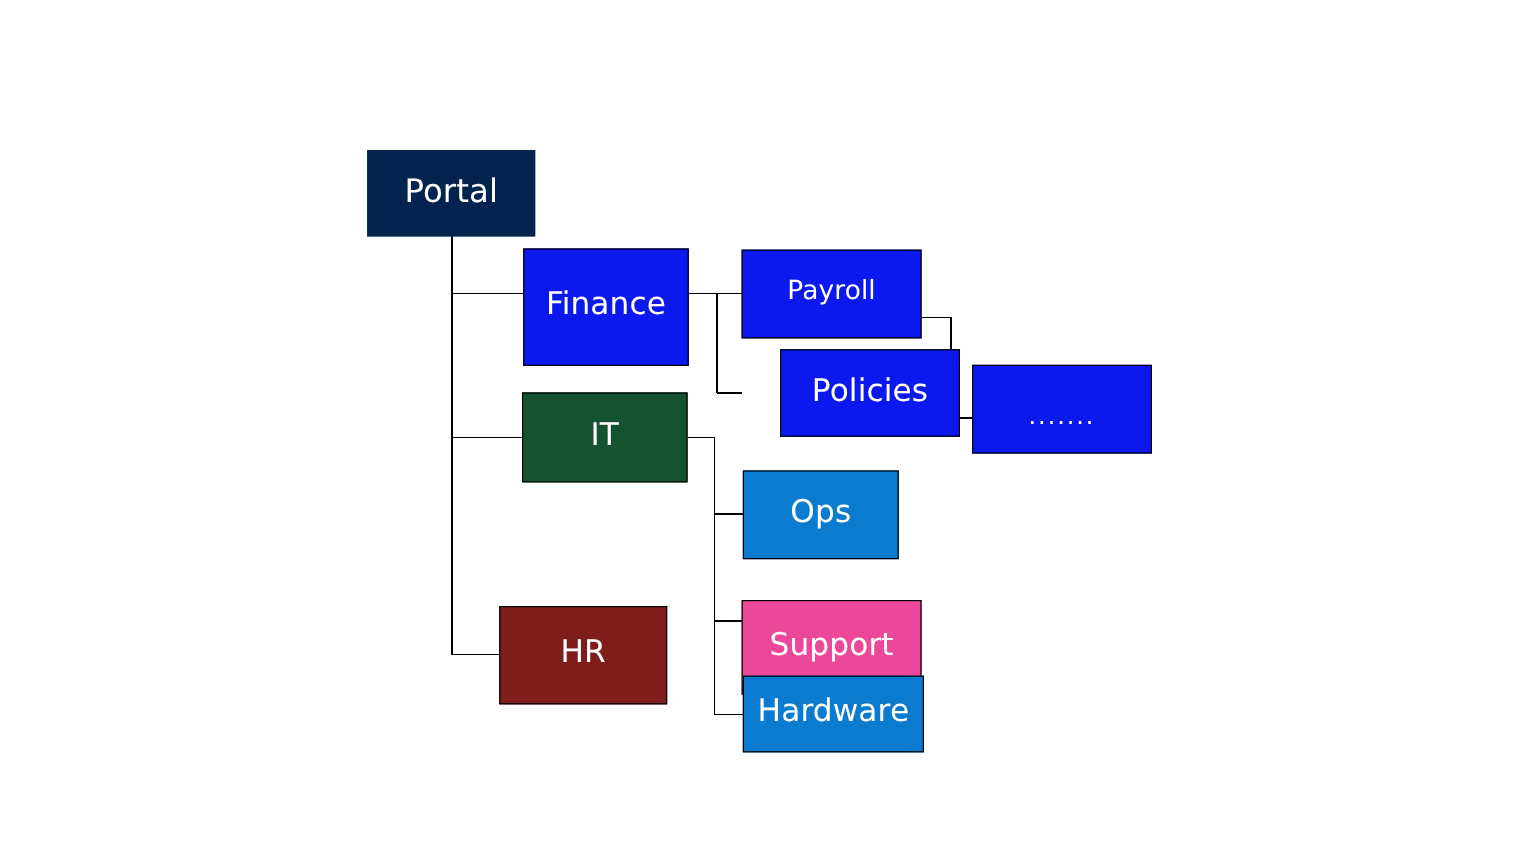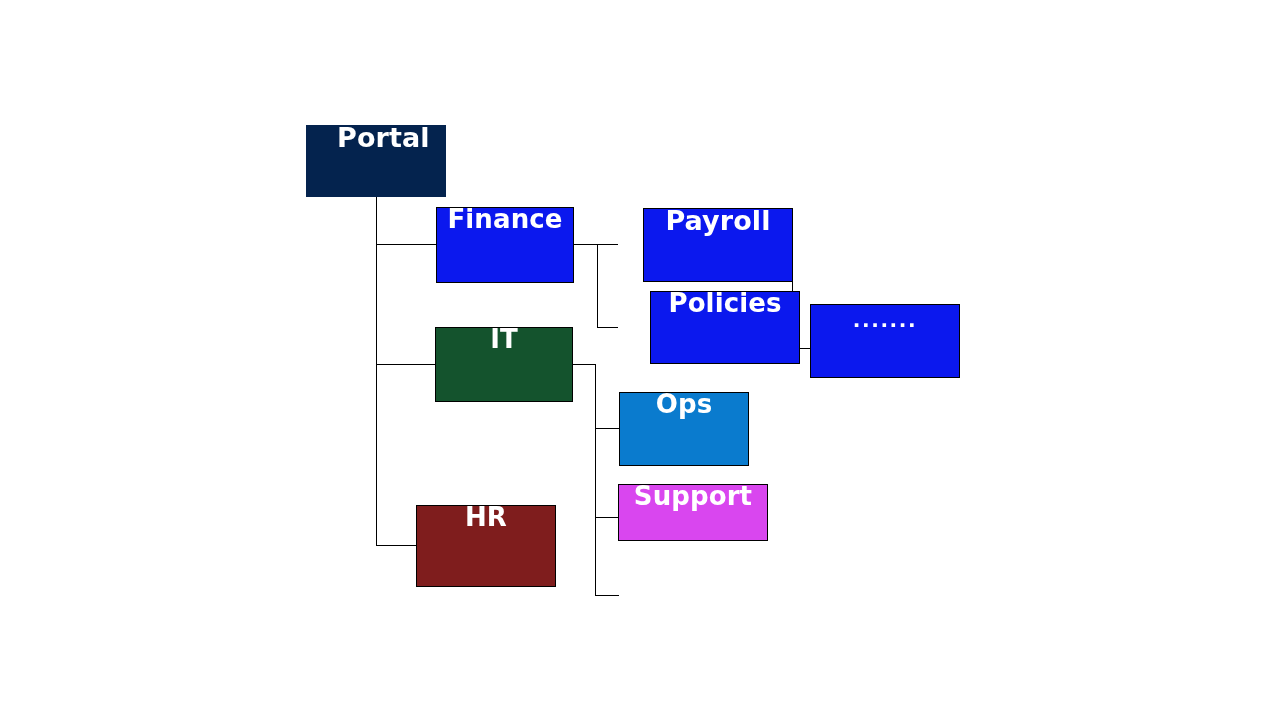--- a/index.html
+++ b/index.html
@@ -30,24 +30,24 @@
     width: 1280px;
     height: 720px;
     pointer-events: none;
   }
 
   .node {
     position: absolute;
     box-sizing: border-box;
     border: 1.4px solid #000000;
     display: flex;
-    align-items: flex-start;
+    align-items: center;
     justify-content: center;
     color: #ffffff;
-    font-weight: 700;
+    font-weight: 400;
     letter-spacing: 0.1px;
     line-height: 1;
     text-align: center;
     user-select: none;
   }
 
   .node-label {
     display: block;
     transform: translateY(-2px);
     white-space: nowrap;
@@ -56,60 +56,59 @@
   
   #node-portal {
     left: 306px; top: 125px; width: 140px; height: 72px;
     background: #04234E;
     border-color: #04234E;
     font-size: 27px;
     justify-content: flex-start;
     padding-left: 30px;
   }
   #node-finance {
-    left: 436px; top: 207px; width: 138px; height: 76px;
+    left: 436px; top: 207px; width: 138px; height: 98px;
     background: #0B18EE;
     font-size: 26px;
   }
   #node-it {
     left: 435px; top: 327px; width: 138px; height: 75px;
     background: #14532d;
     font-size: 26px;
   }
   #node-hr {
     left: 416px; top: 505px; width: 140px; height: 82px;
     background: #7f1d1d;
     font-size: 26px;
   }
   #node-payroll {
     left: 618px; top: 208px; width: 150px; height: 74px;
     background: #0B18EE;
-    font-size: 27px;
-    margin-left: 25px;
+    font-size: 22px;
   }
   #node-policies {
     left: 618px; top: 291px; width: 150px; height: 73px;
     background: #0B18EE;
     font-size: 26px;
     margin-left: 32px;
   }
   #node-more {
     left: 810px; top: 304px; width: 150px; height: 74px;
     background: #0B18EE;
     font-size: 20px;
     letter-spacing: 1.6px;
   }
   #node-ops {
     left: 619px; top: 392px; width: 130px; height: 74px;
     background: #0A7BCE;
     font-size: 26px;
   }
   #node-support {
-    left: 618px; top: 484px; width: 150px; height: 57px;
-    background: #d946ef;
+    left: 618px; top: 500px; width: 150px; height: 79px;
+    background: #ec4899;
     font-size: 26px;
   }
   #node-hardware {
     left: 619px; top: 563px; width: 151px; height: 64px;
     background: #0A7BCE;
     font-size: 26px;
   }
   #node-more .node-label {
     transform: translateY(5px);
   }
@@ -175,14 +174,17 @@
   </div>
 
   <div class="node" id="node-ops">
     <span class="node-label">Ops</span>
   </div>
 
   <div class="node" id="node-support">
     <span class="node-label">Support</span>
   </div>
 
+  <div class="node" id="node-hardware">
+    <span class="node-label">Hardware</span>
+  </div>
 
 </div>
 
 </body></html>

